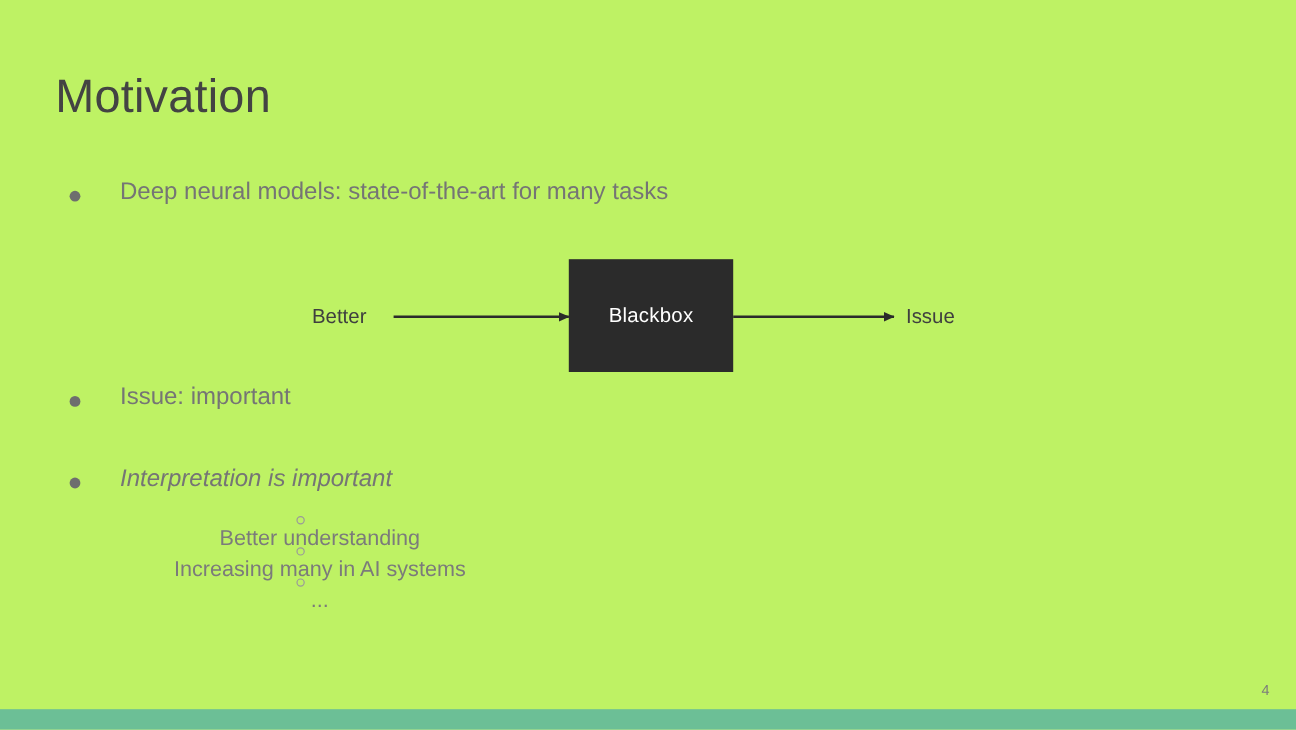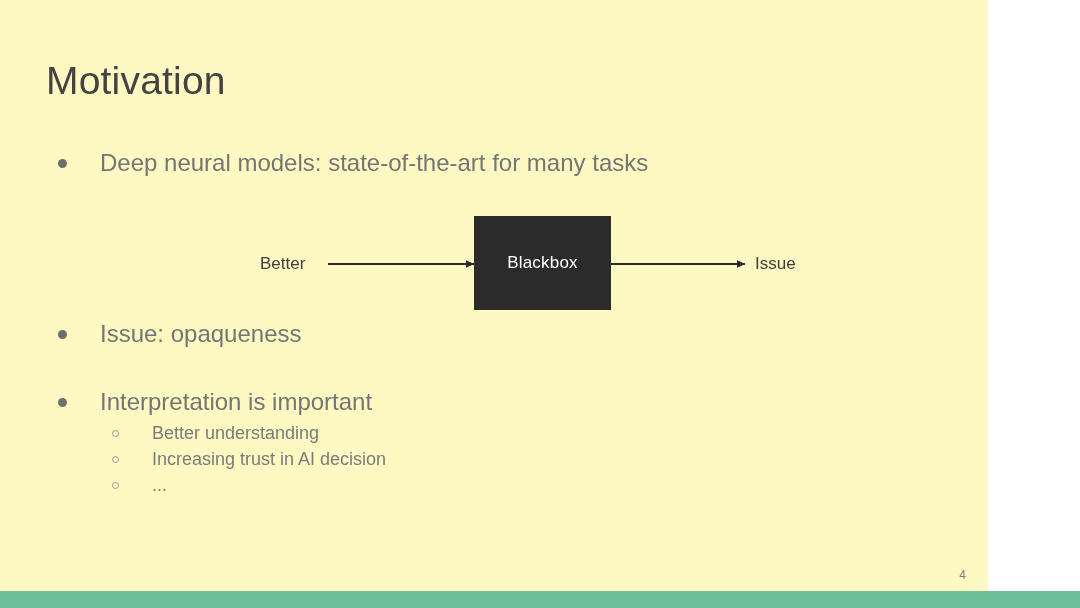--- a/index.html
+++ b/index.html
@@ -8,23 +8,23 @@
   }
   body {
     width: 1080px;
     height: 608px;
     background: #ffffff;
     font-family: "Liberation Sans", sans-serif;
     overflow: hidden;
   }
   .slide {
     position: relative;
-    width: 988px;
+    width: 1080px;
     height: 608px;
-    background: #fef9c3;
+    background: #bef264;
     box-sizing: border-box;
   }
 
   
   .slide-title {
     position: absolute;
     left: 46px;
     top: 60px;
     font-size: 39px;
     font-weight: 400;
@@ -44,41 +44,42 @@
   .bullet-dot {
     width: 9px;
     height: 9px;
     border-radius: 50%;
     background: #6e6e6e;
     margin-top: 11px;
     flex: 0 0 auto;
   }
   .bullet-text {
     margin-left: 33px;
-    font-size: 24px;
+    font-size: 20px;
     font-weight: 400;
     color: #757575;
     line-height: 1.25;
     white-space: nowrap;
   }
 
   #bullet-0 { top: 148px; }
   #bullet-1 { top: 319px; }
-  #bullet-2 { top: 387px; }
+  #bullet-2 { top: 387px; font-style: italic; }
 
   
   .subbullets {
     position: absolute;
     left: 112px;
     top: 422px;
   }
   .sub-row {
     display: flex;
-    align-items: flex-start;
+    align-items: center;
     height: 26px;
+    flex-direction: column;
   }
   .sub-dot {
     width: 7px;
     height: 7px;
     border-radius: 50%;
     border: 1.3px solid #9a9a9a;
     background: transparent;
     box-sizing: border-box;
     margin-top: 8px;
     flex: 0 0 auto;
@@ -182,36 +183,36 @@
 
     <div class="blackbox">
       <span class="blackbox-text">Blackbox</span>
     </div>
 
     <span class="diagram-label" id="label-output">Issue</span>
   </div>
 
   <div class="bullet-row" id="bullet-1">
     <span class="bullet-dot"></span>
-    <span class="bullet-text">Issue: opaqueness</span>
+    <span class="bullet-text">Issue: important</span>
   </div>
 
   <div class="bullet-row" id="bullet-2">
     <span class="bullet-dot"></span>
     <span class="bullet-text">Interpretation is important</span>
   </div>
 
   <div class="subbullets">
     <div class="sub-row">
       <span class="sub-dot"></span>
       <span class="sub-text">Better understanding</span>
     </div>
     <div class="sub-row">
       <span class="sub-dot"></span>
-      <span class="sub-text">Increasing trust in AI decision</span>
+      <span class="sub-text">Increasing many in AI systems</span>
     </div>
     <div class="sub-row">
       <span class="sub-dot"></span>
       <span class="sub-text">...</span>
     </div>
   </div>
 
   <div class="page-number">4</div>
 
   <div class="footer-bar"></div>

